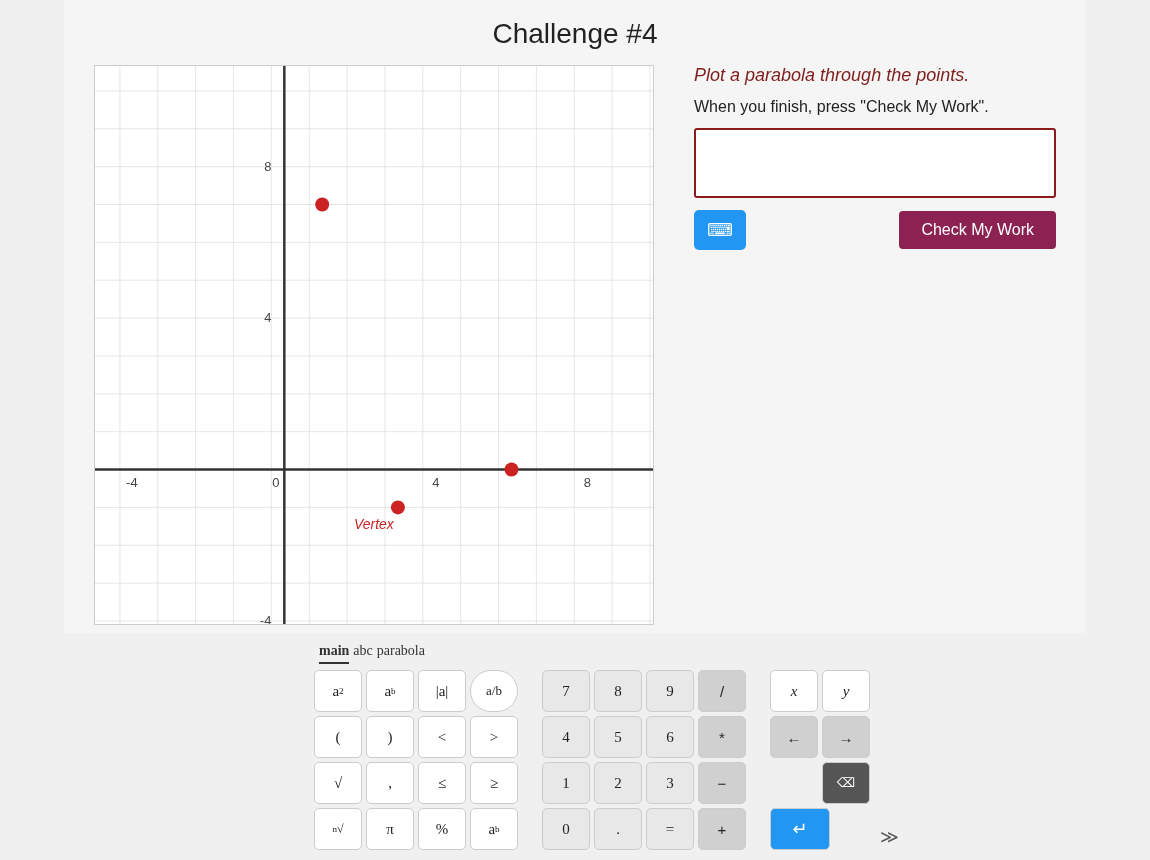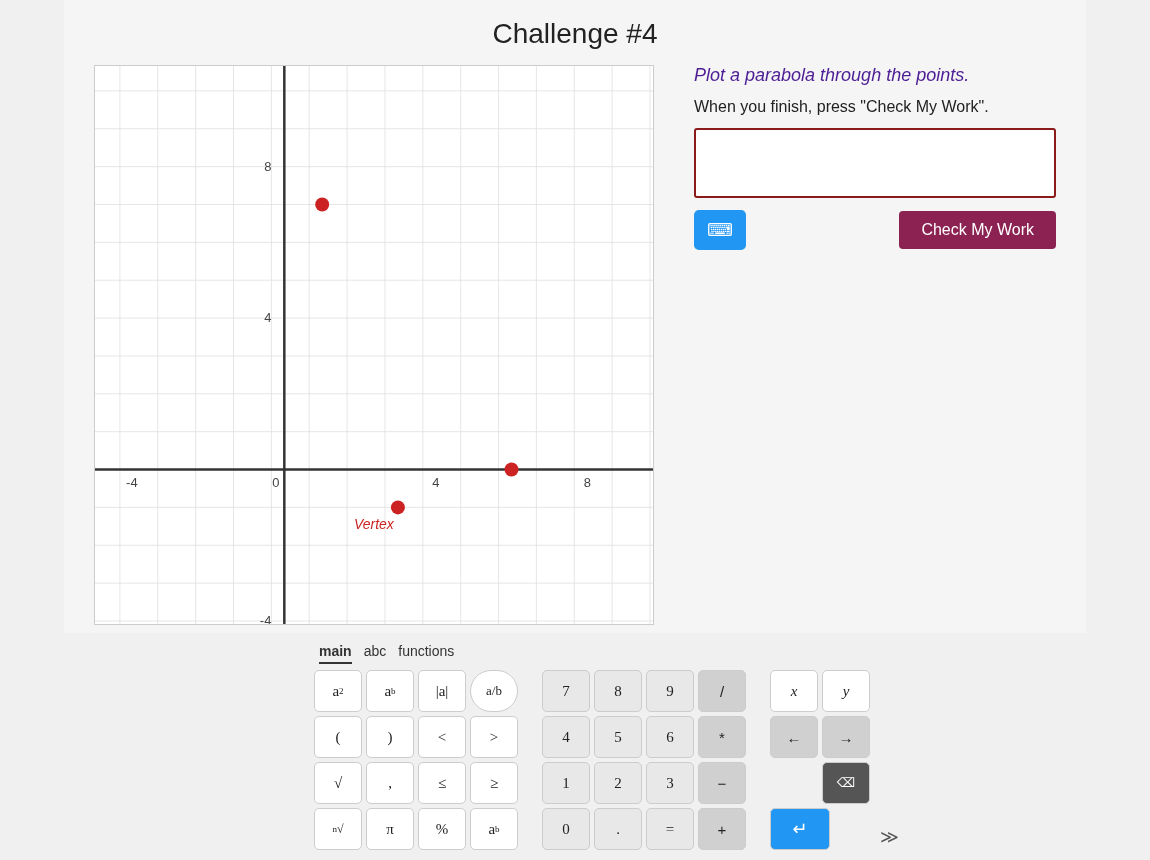--- a/index.html
+++ b/index.html
@@ -69,21 +69,21 @@
       flex: 1;
       display: flex;
       flex-direction: column;
       padding-top: 5px;
       gap: 12px;
     }
 
     .instruction-italic {
       font-size: 18px;
       font-style: italic;
-      color: #4c1d95;
+      color: #7f1d1d;
       font-weight: 400;
     }
 
     .instruction-normal {
       font-size: 16px;
       color: #222;
       font-weight: 400;
     }
 
     .input-box {
@@ -133,23 +133,24 @@
       padding: 10px 20px 10px 250px;
       background: #f0f0f0;
       display: flex;
       flex-direction: column;
       gap: 0;
     }
 
     .keyboard-tabs {
       display: flex;
       flex-direction: row;
-      gap: 12px;
+      gap: 4px;
       margin-bottom: 6px;
       padding-left: 5px;
+      font-family: Liberation Serif, serif;
     }
 
     .kb-tab {
       font-size: 14px;
       color: #333;
       cursor: pointer;
       padding-bottom: 3px;
       border-bottom: 2px solid transparent;
     }
     .kb-tab.active {
@@ -349,21 +350,21 @@
     </div>
   </div>
 
   <div class="keyboard-area">
     <div style="display:flex; flex-direction:row; align-items:flex-start; gap:0;">
       <div>
 
         <div class="keyboard-tabs">
           <span class="kb-tab active">main</span>
           <span class="kb-tab">abc</span>
-          <span class="kb-tab">functions</span>
+          <span class="kb-tab">parabola</span>
         </div>
 
         <div class="keyboard-grid">
           <div class="kb-row">
             <button class="kb-btn">a<sup>2</sup></button>
             <button class="kb-btn">a<sup>b</sup></button>
             <button class="kb-btn">|a|</button>
             <button class="kb-btn" style="font-size:13px;border-radius:21px;">a/b</button>
             <div class="kb-spacer"></div>
             <button class="kb-btn num">7</button>

